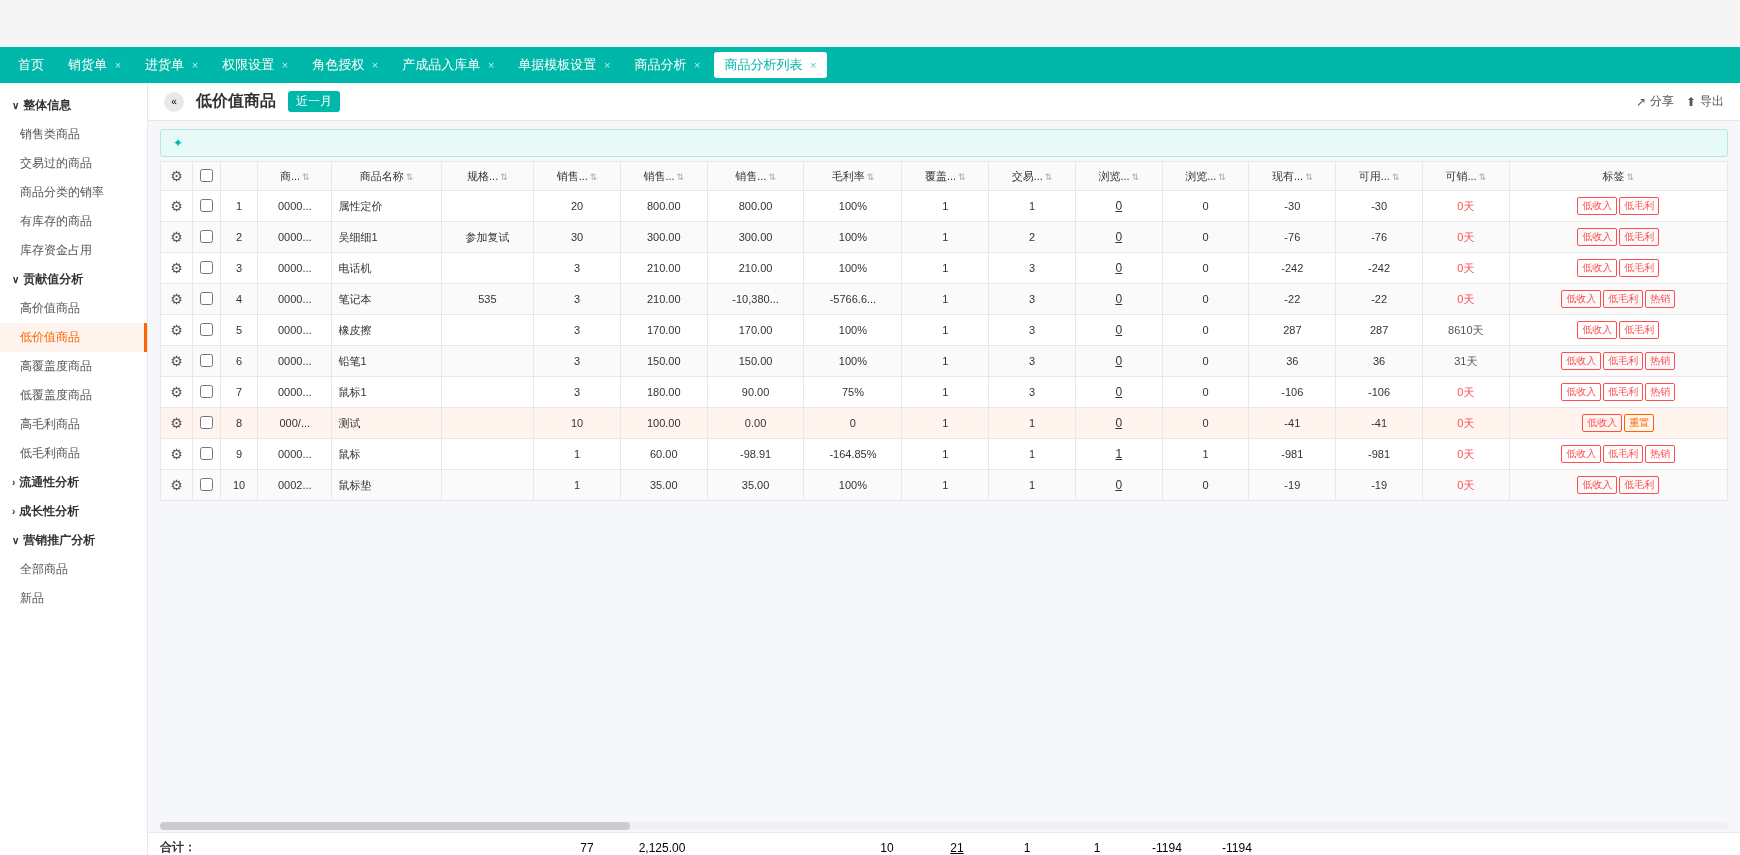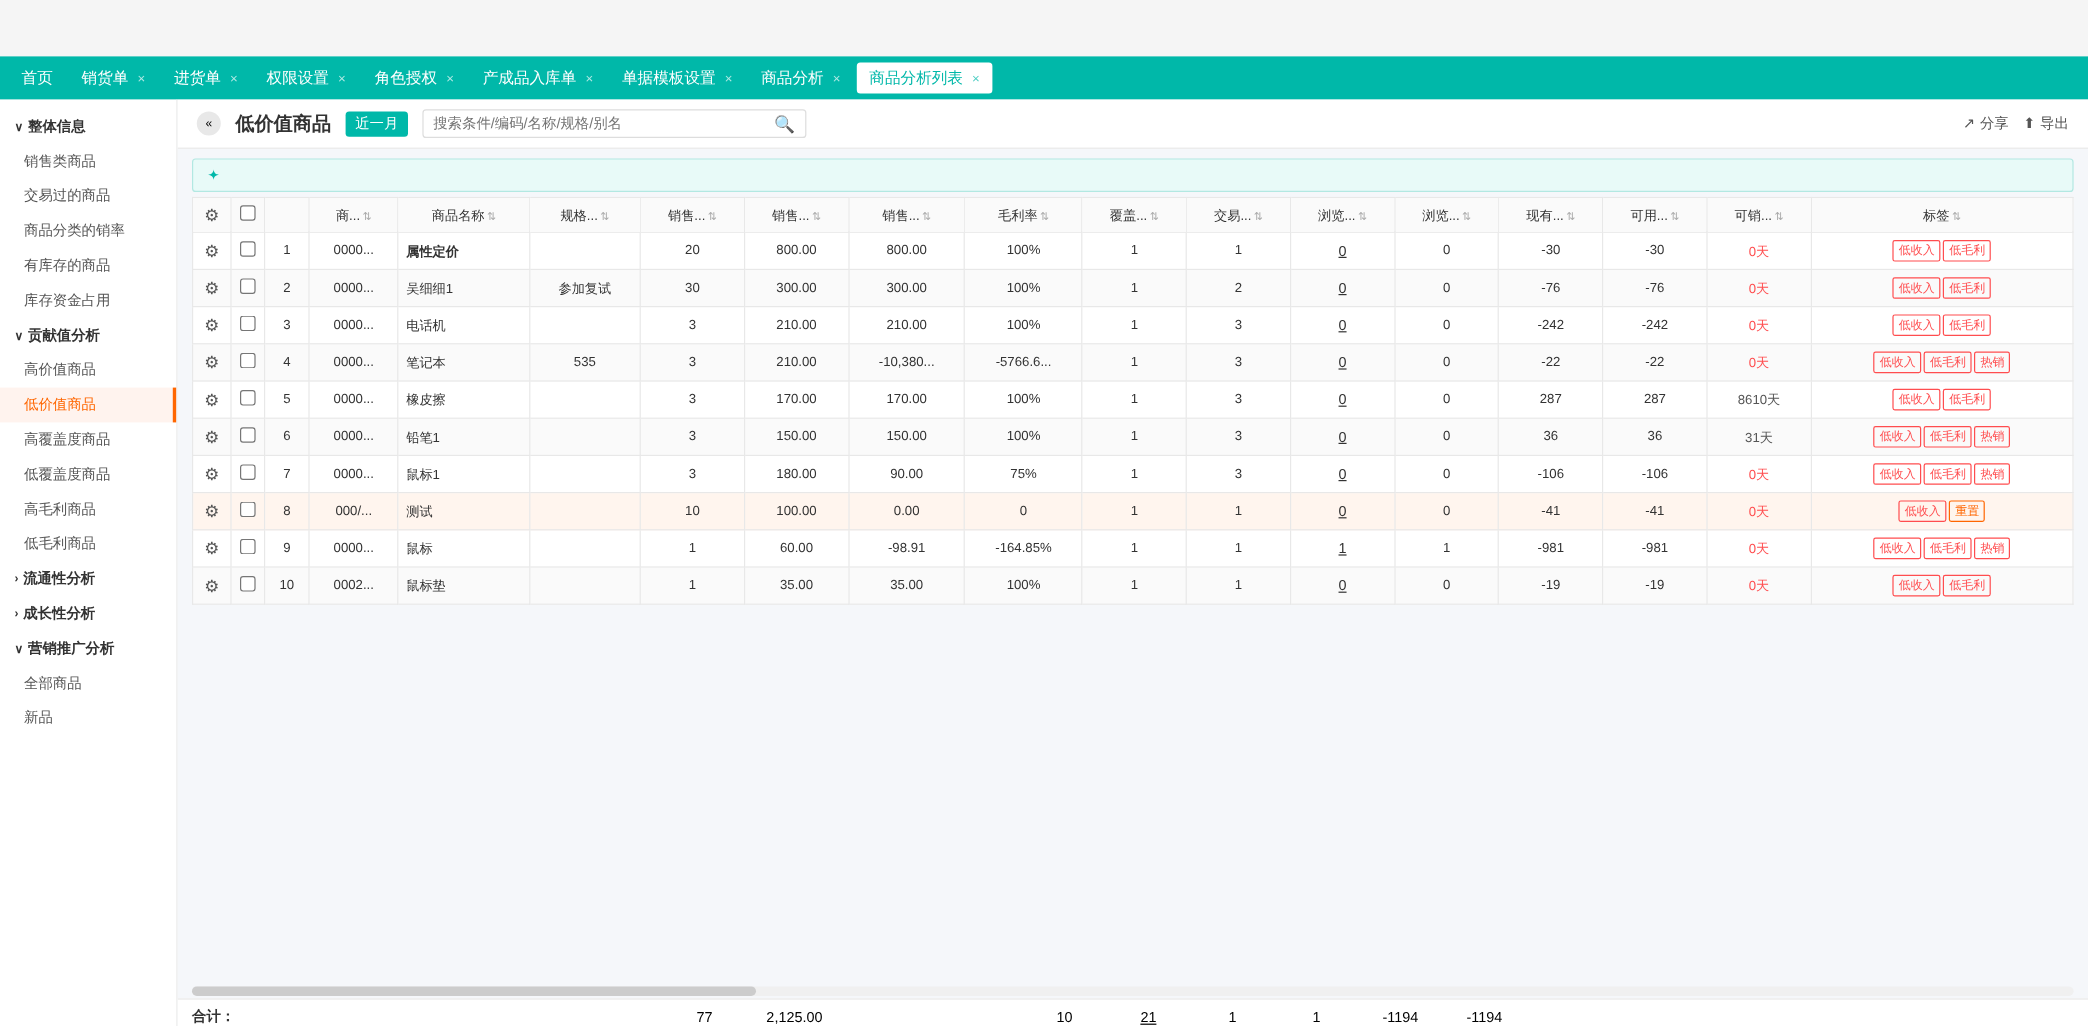--- a/index.html
+++ b/index.html
@@ -194,24 +194,20 @@
     <div class="sidebar-item">全部商品</div>
     <div class="sidebar-item">新品</div>
   </div>
 
   <div class="content">
 
     <div class="content-header">
       <div class="collapse-btn">«</div>
       <div class="page-title">低价值商品</div>
       <button class="tag-btn">近一月</button>
-      <div class="search-box">
-        <input type="text" placeholder="搜索条件/编码/名称/规格/别名" style="">
-        <span class="search-icon">🔍</span>
-      </div>
       <div class="header-right">
         <div class="header-btn">
           <span>↗</span>
           <span>分享</span>
         </div>
         <div class="header-btn">
           <span>⬆</span>
           <span>导出</span>
         </div>
       </div>
@@ -244,21 +240,21 @@
             <th>可销...<span class="sort-icon">⇅</span></th>
             <th>标签<span class="sort-icon">⇅</span></th>
           </tr>
         </thead>
         <tbody id="table-body">
         <tr>
       <td class="gear-cell">⚙</td>
       <td><input type="checkbox" style=""></td>
       <td>1</td>
       <td>0000...</td>
-      <td style="text-align:left;padding-left:6px;font-weight:bold;">属性定价</td>
+      <td style="text-align:left;padding-left:6px;">属性定价</td>
       <td></td>
       <td>20</td>
       <td>800.00</td>
       <td>800.00</td>
       <td>100%</td>
       <td>1</td>
       <td>1</td>
       <td><span class="underline">0</span></td>
       <td>0</td>
       <td>-30</td>

